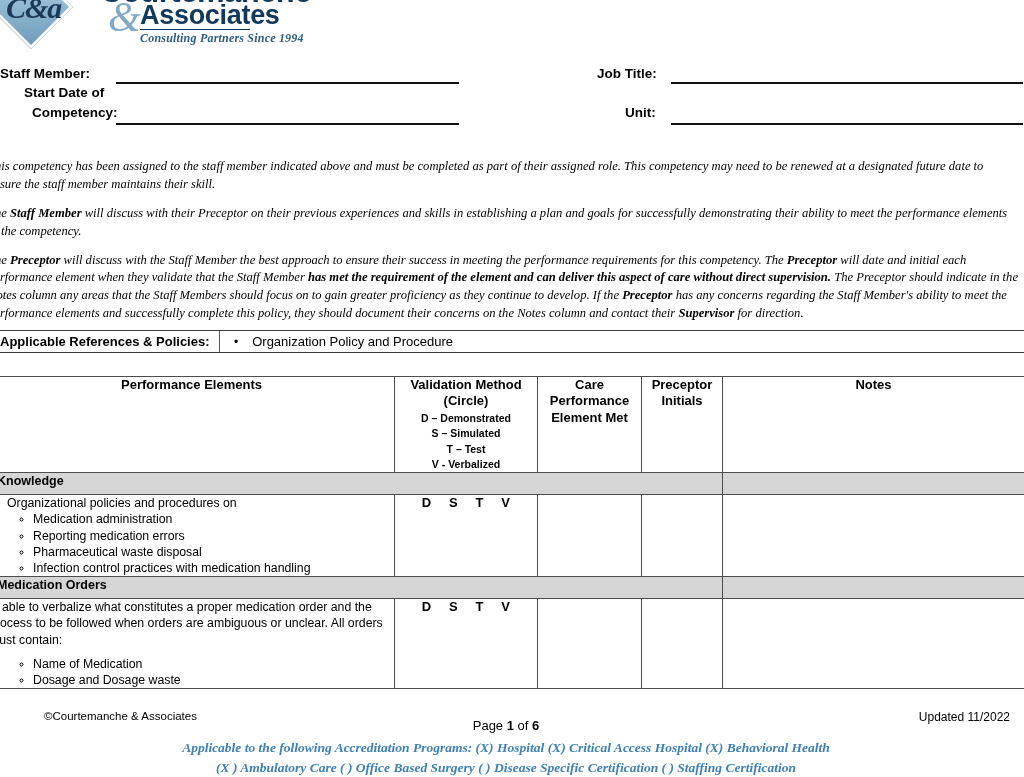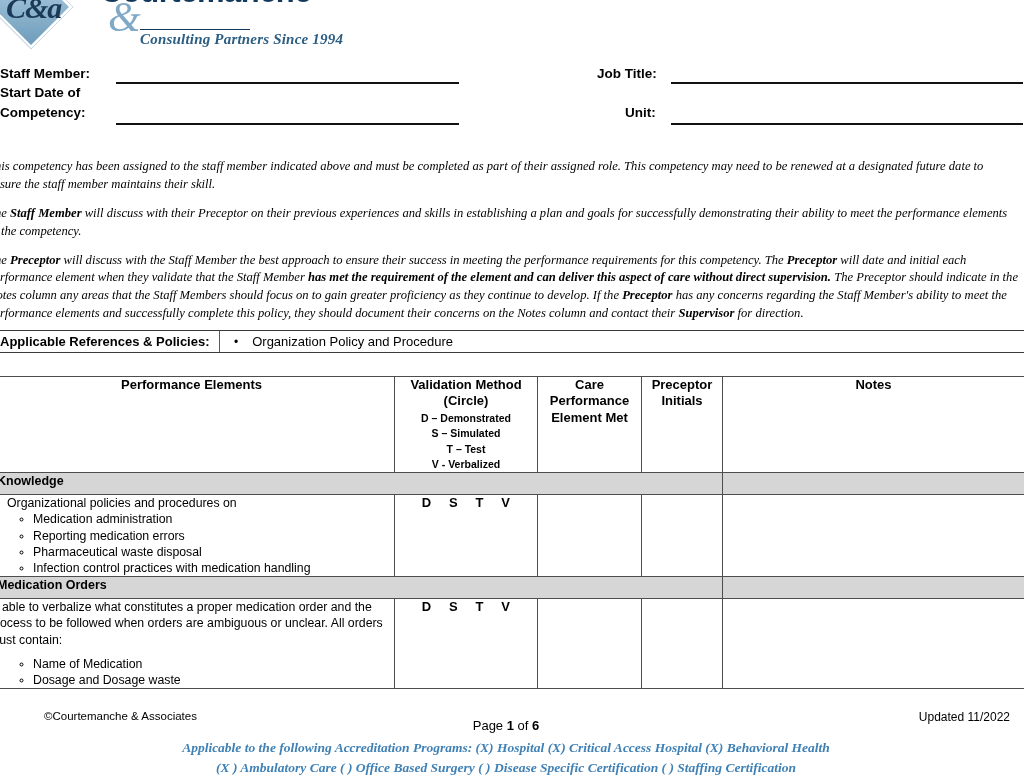--- a/index.html
+++ b/index.html
@@ -95,21 +95,21 @@
     height: 1px;
     background: #12395c;
   }
   .logo-tag {
     position: absolute;
     left: 152px;
     top: 31px;
     font-family: "Liberation Serif", serif;
     font-style: italic;
     font-weight: bold;
-    font-size: 15px;
+    font-size: 12px;
     color: #2c5d82;
     letter-spacing: 0.2px;
     white-space: nowrap;
   }
 
   
   .idfields {
     position: absolute;
     left: 0;
     top: 66px;
@@ -280,31 +280,32 @@
 </head>
 <body>
 
 <div class="page">
 
   <div class="logo-band">
     <div class="logo-diamond"></div>
     <div class="logo-monogram">C&amp;a</div>
     <div class="logo-word">Courtemanche</div>
     <div class="logo-amp">&amp;</div>
+    <div class="logo-assoc">Associates</div>
     <div class="logo-rule"></div>
     <div class="logo-tag">Consulting Partners Since 1994</div>
   </div>
 
   <div class="idfields">
 
     <div class="fld fld-label" style="left:12px; top:0;">Staff Member:</div>
     <div class="rule" style="left:128px; top:16px; width:343px;"></div>
 
-    <div class="fld fld-label" style="left:12px; top:19px;">Start Date of</div>
-    <div class="fld fld-label" style="left:12px; top:39px;">Competency:</div>
+    <div class="fld fld-label" style="left:12px; top:19px;padding-left:24px;">Start Date of</div>
+    <div class="fld fld-label" style="left:12px; top:39px;padding-left:32px;">Competency:</div>
     <div class="rule" style="left:128px; top:57px; width:343px;"></div>
 
     <div class="fld fld-label" style="left:609px; top:0;">Job Title:</div>
     <div class="rule" style="left:683px; top:16px; width:352px;"></div>
 
     <div class="fld fld-label" style="left:637px; top:39px;text-align:right;">Unit:</div>
     <div class="rule" style="left:683px; top:57px; width:352px;"></div>
   </div>
 
   <div class="paras">

